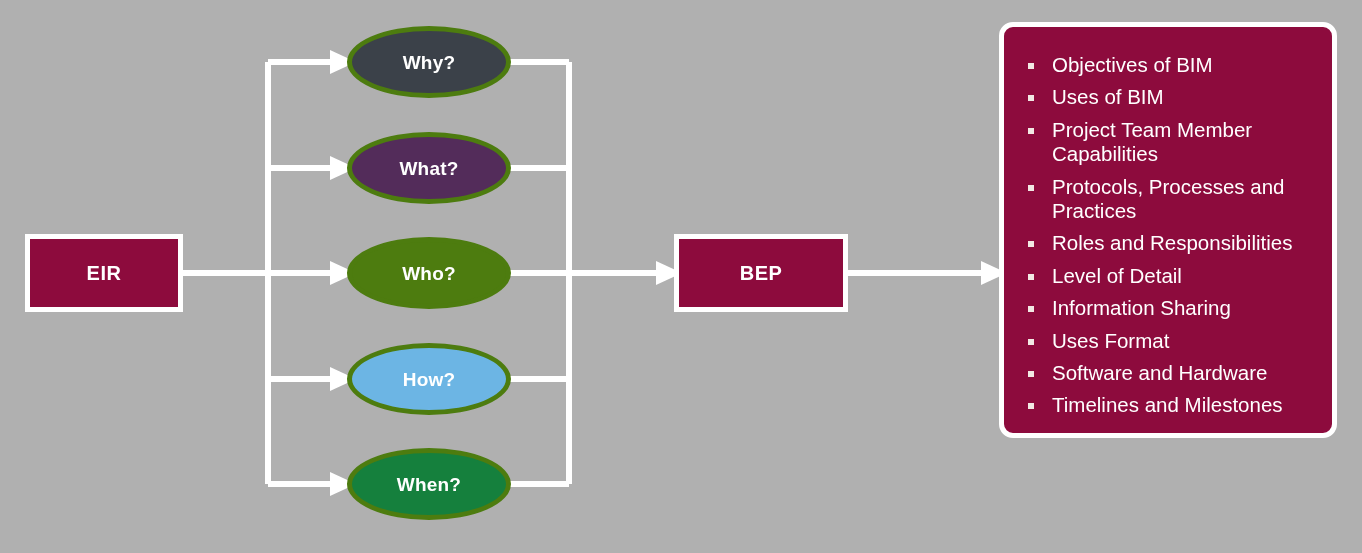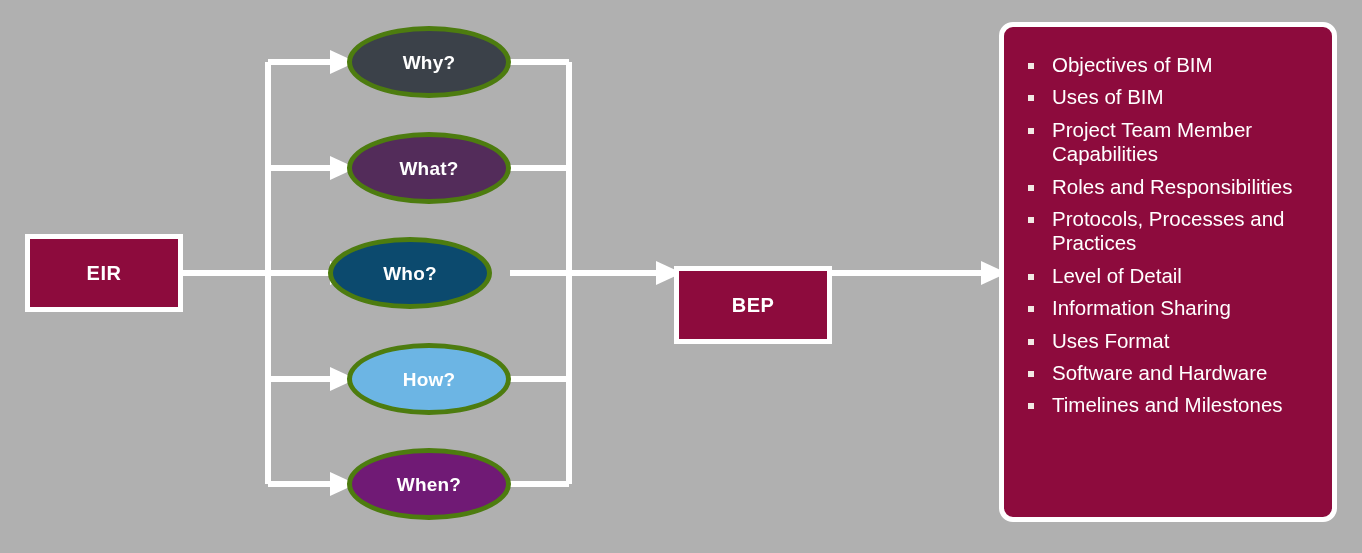--- a/index.html
+++ b/index.html
@@ -39,21 +39,21 @@
     z-index: 4;
   }
   .proc-box .proc-label {
     color: #ffffff;
     font-weight: bold;
     font-size: 20px;
     letter-spacing: 0.5px;
     line-height: 1;
   }
   #box-eir { left: 25px; top: 234px; width: 158px; height: 78px; }
-  #box-bep { left: 674px; top: 234px; width: 158px; height: 78px; margin-top: 32px; }
+  #box-bep { left: 674px; top: 234px; width: 174px; height: 78px; }
 
   
   .q-node {
     position: absolute;
     box-sizing: border-box;
     width: 164px;
     height: 72px;
     border: 5px solid #4d7c0f;
     border-radius: 50% / 50%;
     display: flex;
@@ -68,21 +68,21 @@
     line-height: 1;
     letter-spacing: 0.2px;
   }
 
   
   #panel-bep-contents {
     position: absolute;
     left: 999px;
     top: 22px;
     width: 338px;
-    height: 500px;
+    height: 416px;
     box-sizing: border-box;
     border: 5px solid #ffffff;
     border-radius: 14px;
     z-index: 4;
     padding: 26px 14px 20px 14px;
     overflow: hidden;
   }
   #panel-list {
     list-style: none;
     margin: 0;
@@ -151,41 +151,41 @@
   <div class="proc-box" id="box-eir" style="background:#8d0b3d">
     <span class="proc-label">EIR</span>
   </div>
 
   <div class="q-node" style="left:347px; top:26px; background:#3b4149">
     <span class="q-label">Why?</span>
   </div>
   <div class="q-node" style="left:347px; top:132px; background:#532c5a">
     <span class="q-label">What?</span>
   </div>
-  <div class="q-node" style="left:328px; top:237px; background:#0c4a6e">
+  <div class="q-node" style="left:347px; top:237px; background:#4d7c0f">
     <span class="q-label">Who?</span>
   </div>
   <div class="q-node" style="left:347px; top:343px; background:#6cb5e4">
     <span class="q-label">How?</span>
   </div>
-  <div class="q-node" style="left:347px; top:448px; background:#701a75">
+  <div class="q-node" style="left:347px; top:448px; background:#15803d">
     <span class="q-label">When?</span>
   </div>
 
   <div class="proc-box" id="box-bep" style="background:#8d0b3d">
     <span class="proc-label">BEP</span>
   </div>
 
   <div id="panel-bep-contents" style="background:#8d0b3d">
     <ul id="panel-list">
       <li>Objectives of BIM</li>
       <li>Uses of BIM</li>
       <li>Project Team Member Capabilities</li>
+      <li>Protocols, Processes and Practices</li>
       <li>Roles and Responsibilities</li>
-      <li>Protocols, Processes and Practices</li>
       <li>Level of Detail</li>
       <li>Information Sharing</li>
       <li>Uses Format</li>
       <li>Software and Hardware</li>
       <li>Timelines and Milestones</li>
     </ul>
   </div>
 
 </div>
 

